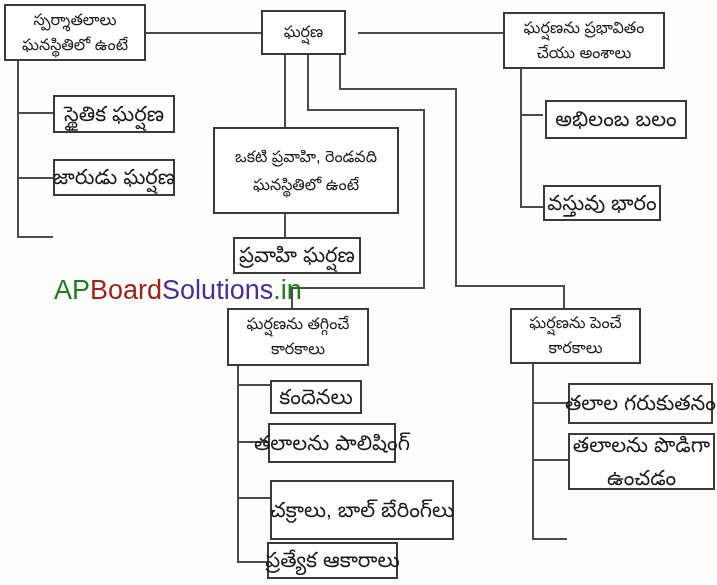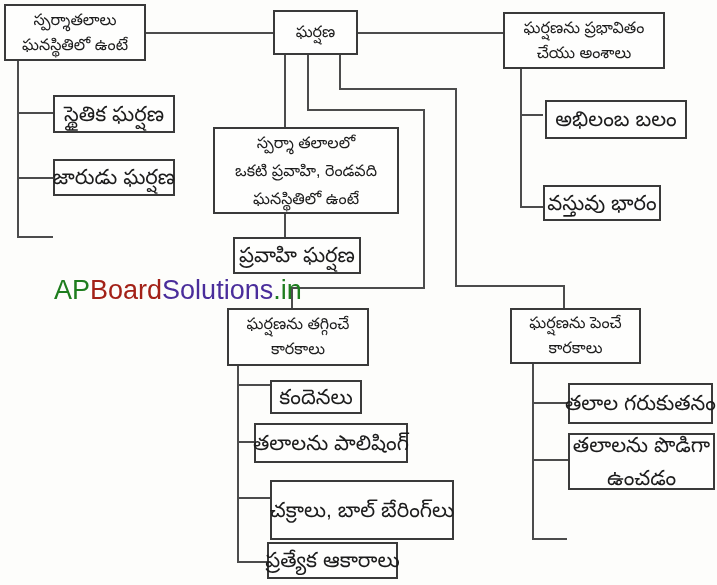--- a/index.html
+++ b/index.html
@@ -80,40 +80,39 @@
   <div class="ln v" style="left:532px;top:364px;height:176px"></div>
   <div class="ln h" style="left:534px;top:402px;width:34px"></div>
   <div class="ln h" style="left:534px;top:459px;width:34px"></div>
   <div class="ln h" style="left:534px;top:538px;width:33px"></div>
 
   <div class="node big" style="left:4px;top:4px;width:142px;height:57px">
     <div class="nl">స్పర్శాతలాలు</div>
     <div class="nl">ఘనస్థితిలో ఉంటే</div>
   </div>
 
-  <div class="node big" style="left:273px;top:10px;width:85px;height:45px">
+  <div class="node big" style="left:261px;top:10px;width:85px;height:45px">
     <div class="nl">ఘర్షణ</div>
   </div>
 
   <div class="node big" style="left:503px;top:12px;width:162px;height:57px">
     <div class="nl">ఘర్షణను ప్రభావితం</div>
     <div class="nl">చేయు అంశాలు</div>
   </div>
 
   <div class="node" style="left:53px;top:95px;width:122px;height:38px">
     <div class="nl">స్థైతిక ఘర్షణ</div>
   </div>
 
   <div class="node" style="left:53px;top:159px;width:122px;height:37px">
     <div class="nl">జారుడు ఘర్షణ</div>
   </div>
 
 
   <div class="node big tall" style="left:213px;top:127px;width:186px;height:87px">
-    <div class="nl">స్పర్శా తలాలలో</div>
     <div class="nl">ఒకటి ప్రవాహి, రెండవది</div>
     <div class="nl">ఘనస్థితిలో ఉంటే</div>
   </div>
 
   <div class="node" style="left:233px;top:237px;width:128px;height:37px">
     <div class="nl">ప్రవాహి ఘర్షణ</div>
   </div>
 
   <div class="node" style="left:545px;top:100px;width:142px;height:39px">
     <div class="nl">అభిలంబ బలం</div>
@@ -130,21 +129,21 @@
 
   <div class="node big" style="left:510px;top:308px;width:131px;height:56px">
     <div class="nl">ఘర్షణను పెంచే</div>
     <div class="nl">కారకాలు</div>
   </div>
 
   <div class="node" style="left:270px;top:380px;width:92px;height:34px">
     <div class="nl">కందెనలు</div>
   </div>
 
-  <div class="node" style="left:254px;top:423px;width:154px;height:40px">
+  <div class="node" style="left:268px;top:423px;width:128px;height:40px">
     <div class="nl">తలాలను పాలిషింగ్</div>
   </div>
 
   <div class="node" style="left:270px;top:480px;width:184px;height:60px">
     <div class="nl">చక్రాలు, బాల్ బేరింగ్‌లు</div>
   </div>
 
   <div class="node" style="left:267px;top:542px;width:131px;height:37px">
     <div class="nl">ప్రత్యేక ఆకారాలు</div>
   </div>

